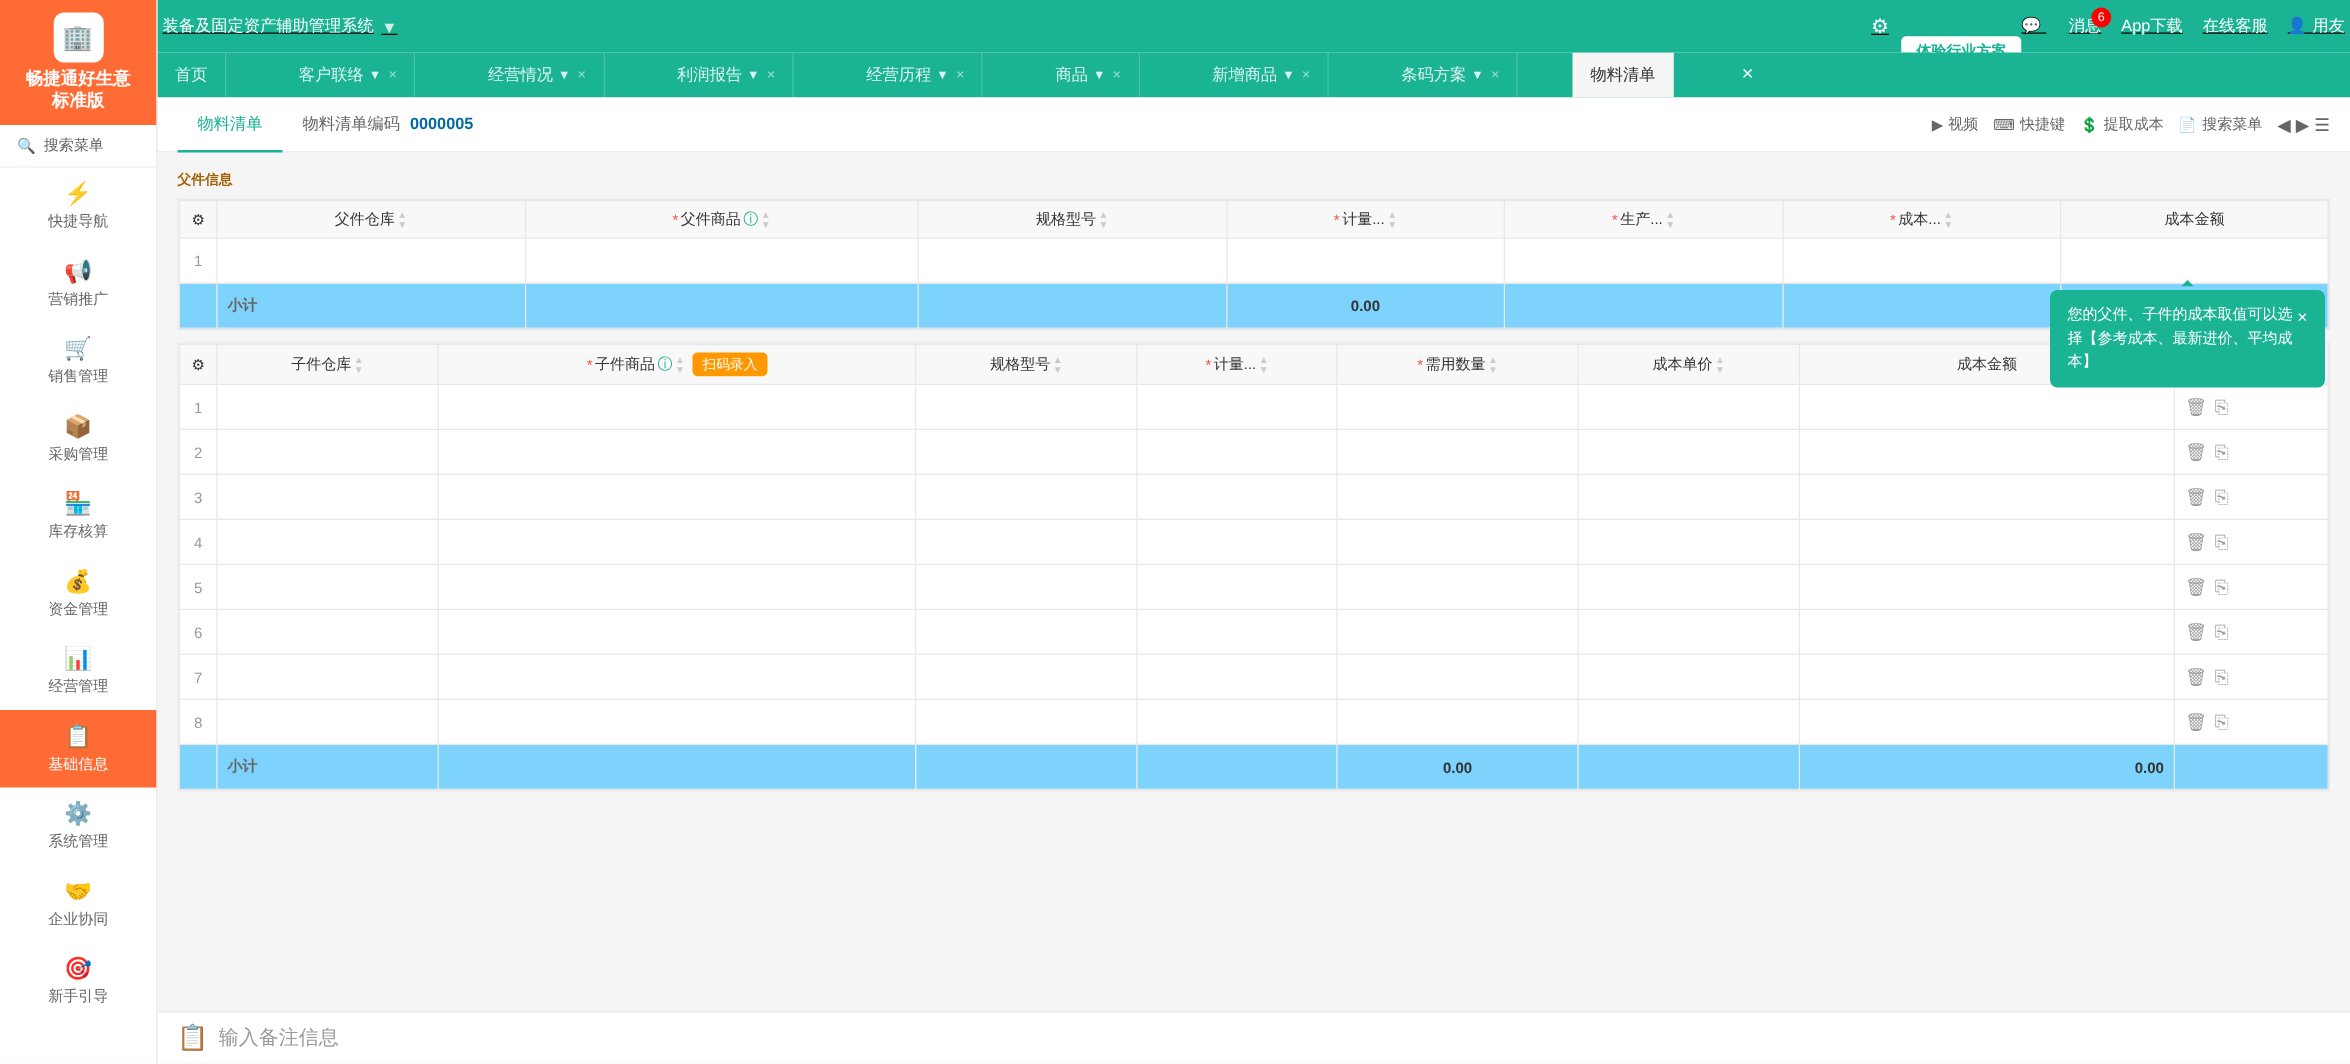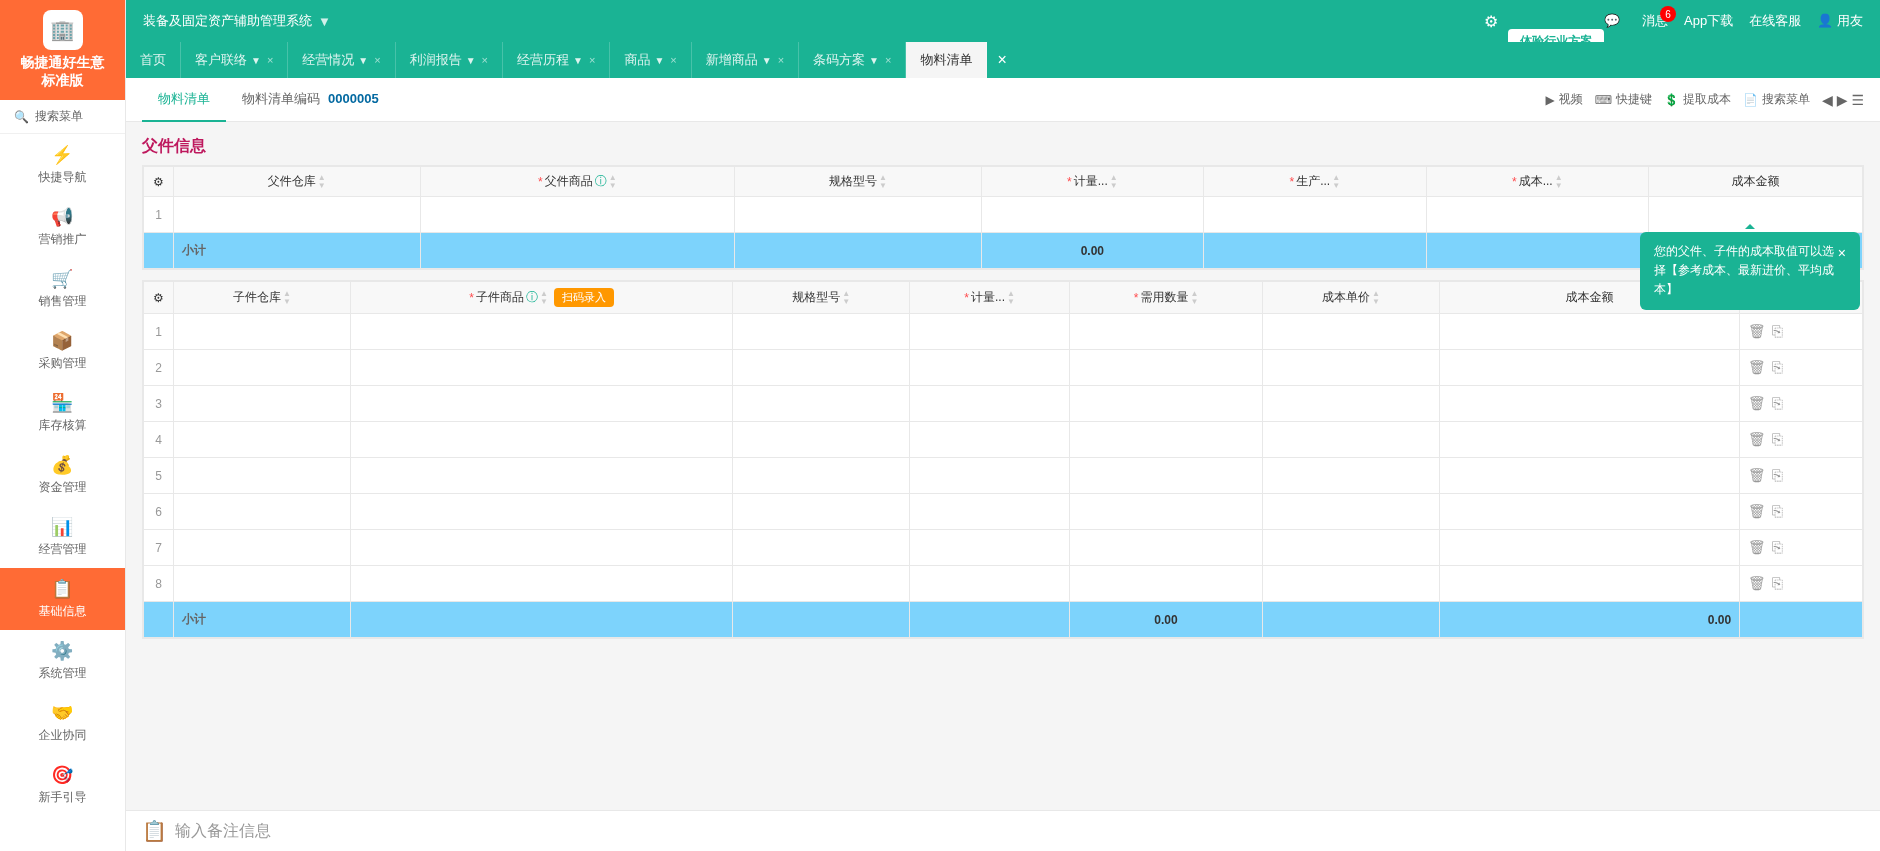--- a/index.html
+++ b/index.html
@@ -63,23 +63,24 @@
       display: flex;
       flex-direction: column;
       overflow: hidden;
     }
 
     
     .top-bar {
       background: #1ab394;
       display: flex;
       align-items: center;
-      padding: 0 17px;
+      padding: 0 4px;
       height: 42px;
       flex-shrink: 0;
+      text-decoration: underline;
     }
     .top-bar-system {
       color: white;
       font-size: 13px;
       flex: 1;
       display: flex;
       align-items: center;
     }
     .top-bar-settings { color: white; margin: 0 10px; cursor: pointer; font-size: 16px; }
     .top-bar-btn {
@@ -107,20 +108,21 @@
     .top-bar-right .user-icon { cursor: pointer; }
 
     
     .nav-tabs {
       background: #1ab394;
       display: flex;
       align-items: center;
       height: 36px;
       flex-shrink: 0;
       overflow-x: auto;
+      gap: 44px;
     }
     .nav-tab {
       padding: 0 14px;
       height: 36px;
       display: flex; align-items: center;
       color: rgba(255,255,255,0.85);
       cursor: pointer;
       white-space: nowrap;
       font-size: 13px;
       border-right: 1px solid rgba(255,255,255,0.2);
@@ -207,23 +209,23 @@
     
     .main-content {
       padding: 10px 16px;
       flex: 1;
       overflow: auto;
       position: relative;
     }
 
     
     .section-title {
-      font-size: 16px;
+      font-size: 11px;
       font-weight: bold;
-      color: #be185d;
+      color: #a16207;
       margin-bottom: 8px;
       margin-top: 4px;
     }
 
     
     .data-table {
       width: 100%;
       border-collapse: collapse;
       background: white;
       border: 1px solid #e8e8e8;

